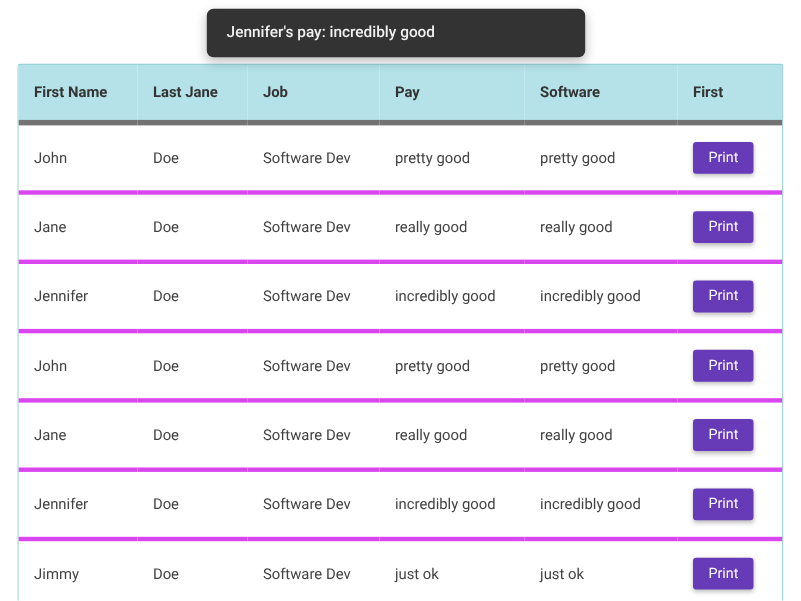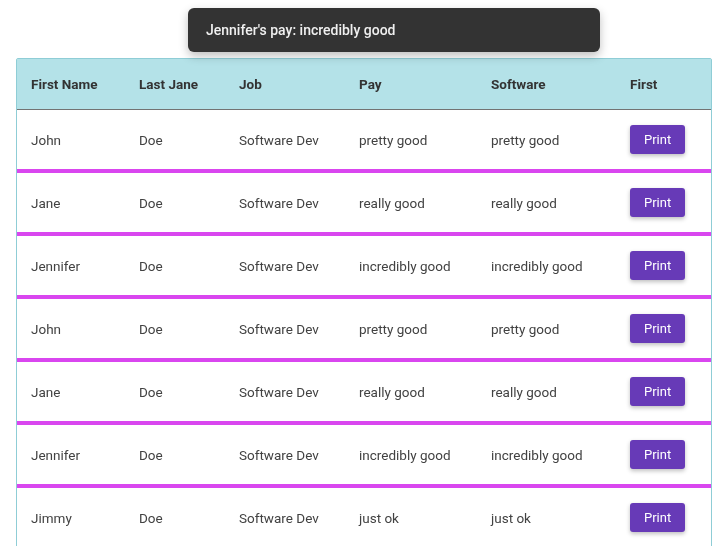--- a/index.html
+++ b/index.html
@@ -10,21 +10,21 @@
     background: #fff;
     width: 728px;
     height: 546px;
     position: relative;
     overflow: hidden;
   }
   .tooltip {
     position: absolute;
     top: 8px;
     left: 188px;
-    width: 412px;
+    width: 344px;
     background: #333333;
     color: #f0f0f0;
     font-size: 14px;
     font-weight: 500;
     padding: 14px 18px;
     border-radius: 6px;
     box-shadow: 0 4px 10px rgba(0,0,0,0.25);
     z-index: 10;
   }
   .table-wrap {
@@ -41,21 +41,21 @@
     background: #fff;
     table-layout: fixed;
   }
   thead th {
     background: #b4e2e8;
     color: #333;
     font-weight: 700;
     font-size: 13.5px;
     text-align: left;
     padding: 17px 14px;
-    border-bottom: 1px solid #737373;
+    border-bottom: 5px solid #737373;
   }
   tbody td {
     font-size: 13.5px;
     color: #424242;
     padding: 15px 14px;
     border-top: 4px solid #d946ef;
     vertical-align: middle;
     white-space: nowrap;
     overflow: hidden;
     text-overflow: ellipsis;

